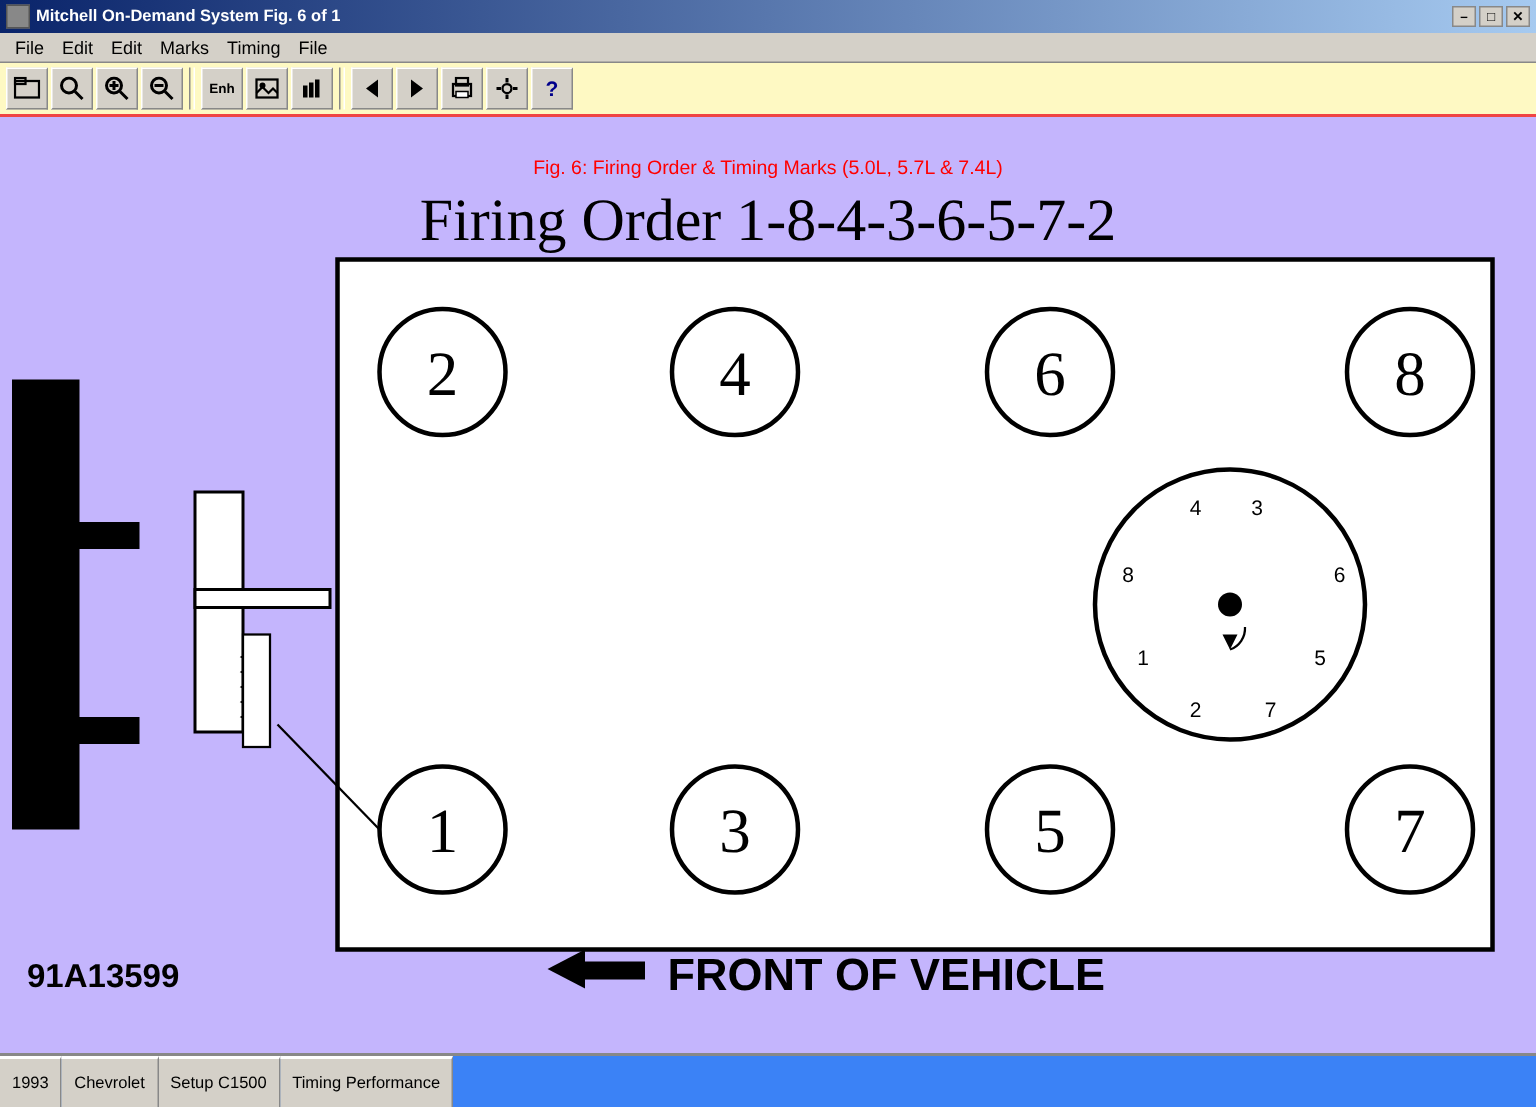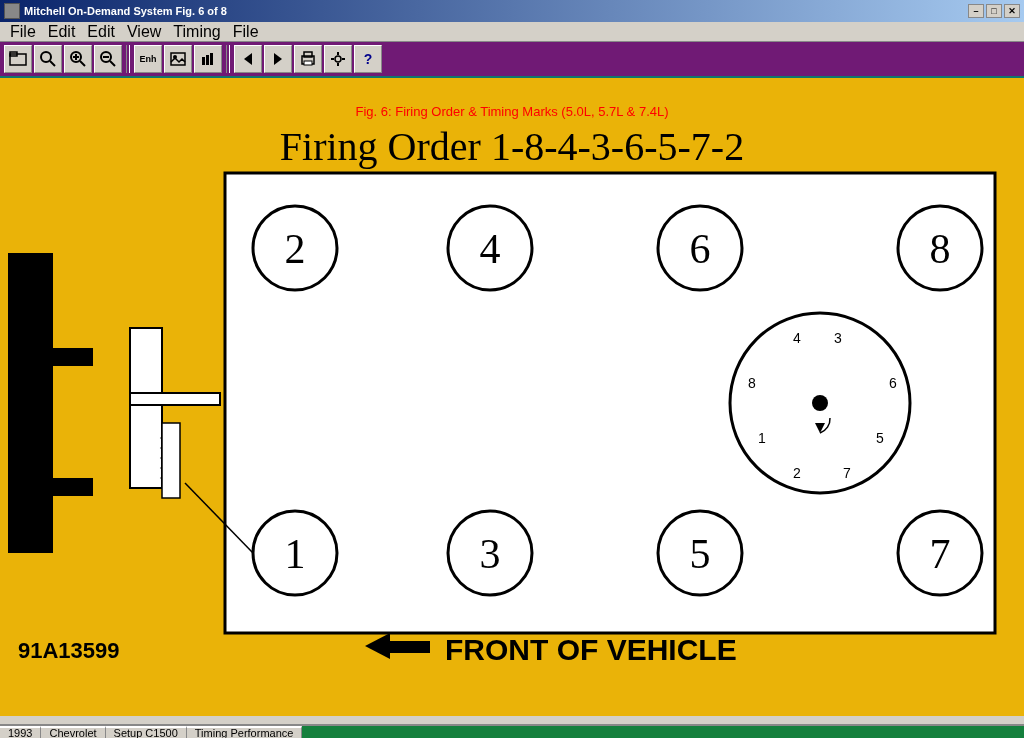--- a/index.html
+++ b/index.html
@@ -55,34 +55,34 @@
     .menu-bar {
       height: 20px;
       background: #d4d0c8;
       display: flex;
       align-items: center;
       padding: 0 4px;
       border-bottom: 1px solid #888;
     }
     .menu-item {
       padding: 2px 6px;
-      font-size: 16px;
+      font-size: 12px;
       cursor: pointer;
       color: black;
     }
 
     
     .toolbar {
       height: 36px;
-      background: #701a75;
+      background: #fef9c3;
       display: flex;
       align-items: center;
       padding: 2px 4px;
       gap: 2px;
-      border-bottom: 2px solid #0f766e;
+      border-bottom: 2px solid #ef4444;
     }
     .toolbar-btn {
       width: 28px;
       height: 28px;
       background: #d4d0c8;
       border: 1px solid;
       border-color: #fff #888 #888 #fff;
       display: flex;
       align-items: center;
       justify-content: center;
@@ -92,32 +92,32 @@
     .toolbar-separator {
       width: 4px;
       height: 28px;
       border-left: 1px solid #888;
       border-right: 1px solid #fff;
       margin: 0 2px;
     }
 
     
     .main-content {
-      background: #eab308;
+      background: #c4b5fd;
       width: 100%;
       height: calc(738px - 22px - 20px - 36px - 22px);
       position: relative;
       overflow: hidden;
       padding-left: 40px;
     }
 
     
     .status-bar {
-      height: 14px;
-      background: #15803d;
+      height: 36px;
+      background: #3b82f6;
       border-top: 2px solid #888;
       display: flex;
       align-items: stretch;
       position: absolute;
       bottom: 0;
       width: 100%;
     }
     .status-tab {
       padding: 2px 8px;
       font-size: 11px;
@@ -136,34 +136,34 @@
       width: 100%;
       height: 100%;
     }
   </style>
 </head>
 <body>
 
 <div class="title-bar">
   <div class="title-bar-left">
     <div class="title-bar-icon"></div>
-    <span>Mitchell On-Demand System Fig. 6 of 8</span>
+    <span>Mitchell On-Demand System Fig. 6 of 1</span>
   </div>
   <div class="title-bar-buttons">
     <div class="title-btn">–</div>
     <div class="title-btn">□</div>
     <div class="title-btn">✕</div>
   </div>
 </div>
 
 <div class="menu-bar">
   <span class="menu-item">File</span>
   <span class="menu-item">Edit</span>
   <span class="menu-item">Edit</span>
-  <span class="menu-item">View</span>
+  <span class="menu-item">Marks</span>
   <span class="menu-item">Timing</span>
   <span class="menu-item">File</span>
 </div>
 
 <div class="toolbar">
   <div class="toolbar-btn">
     <svg width="18" height="16" viewBox="0 0 18 16">
         <rect x="1" y="3" width="16" height="11" fill="none" stroke="black" stroke-width="1.5"></rect>
         <rect x="1" y="1" width="7" height="4" fill="none" stroke="black" stroke-width="1.5"></rect>
       </svg>

